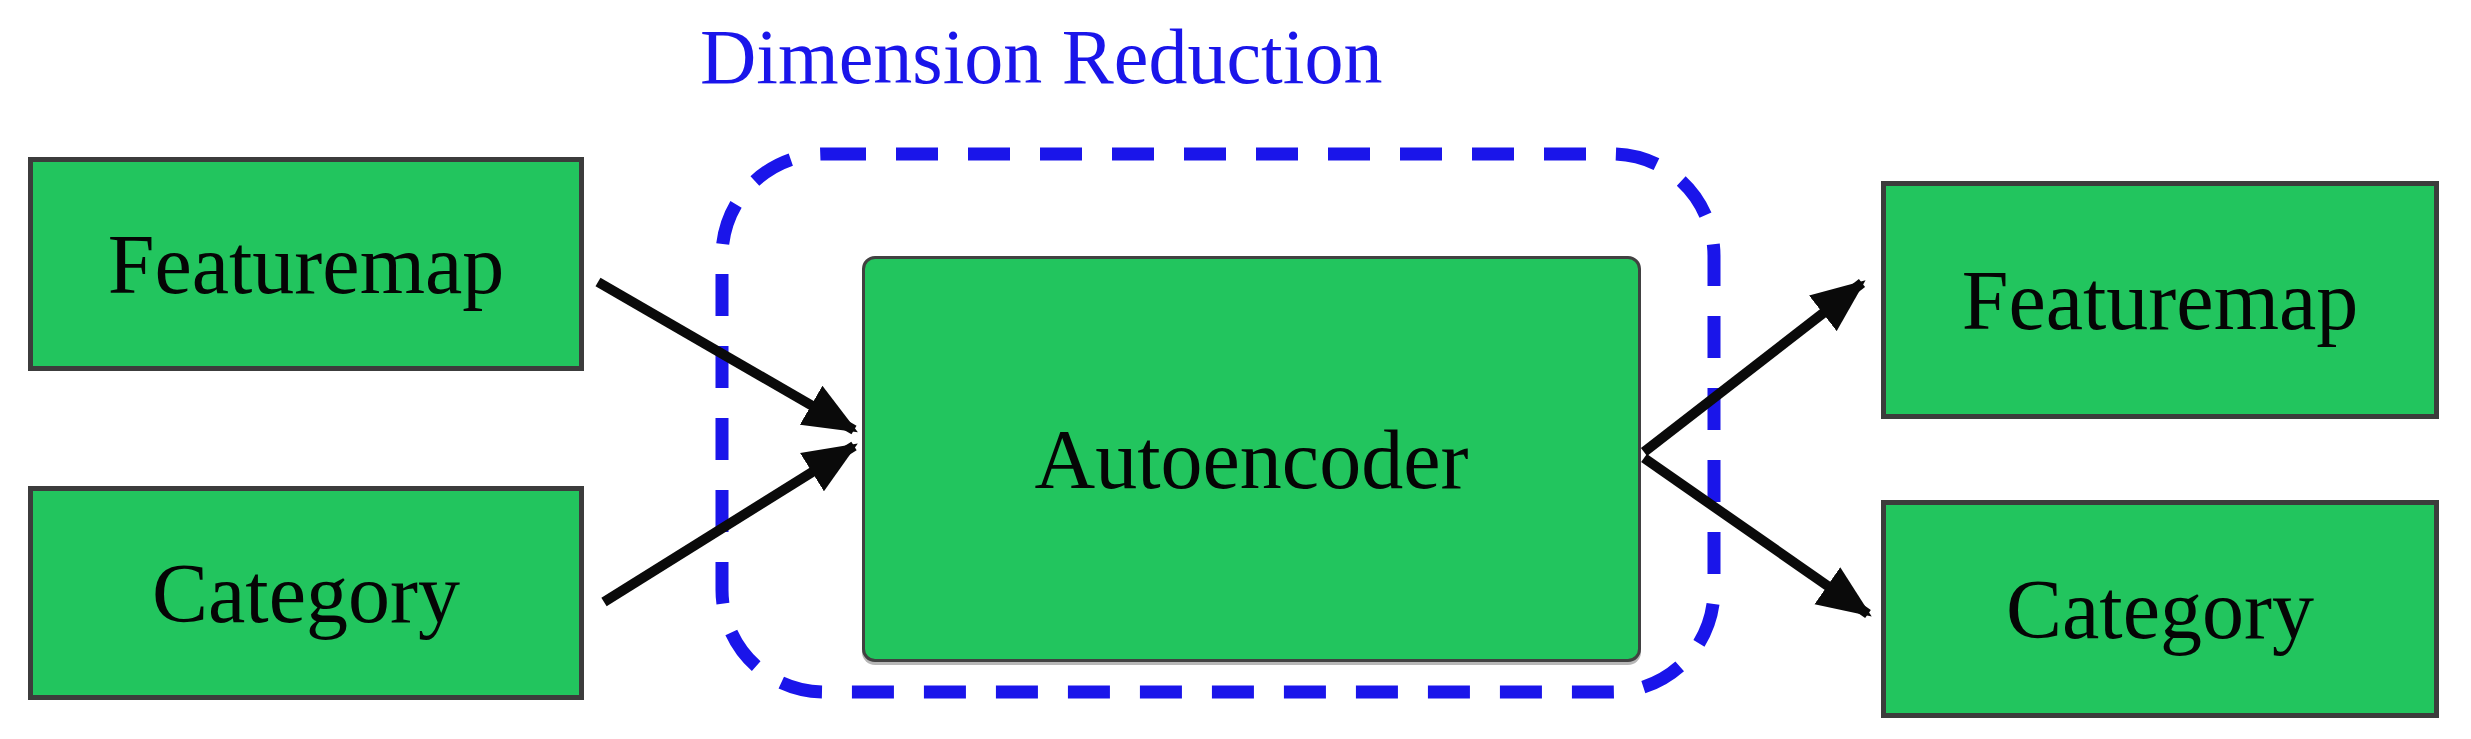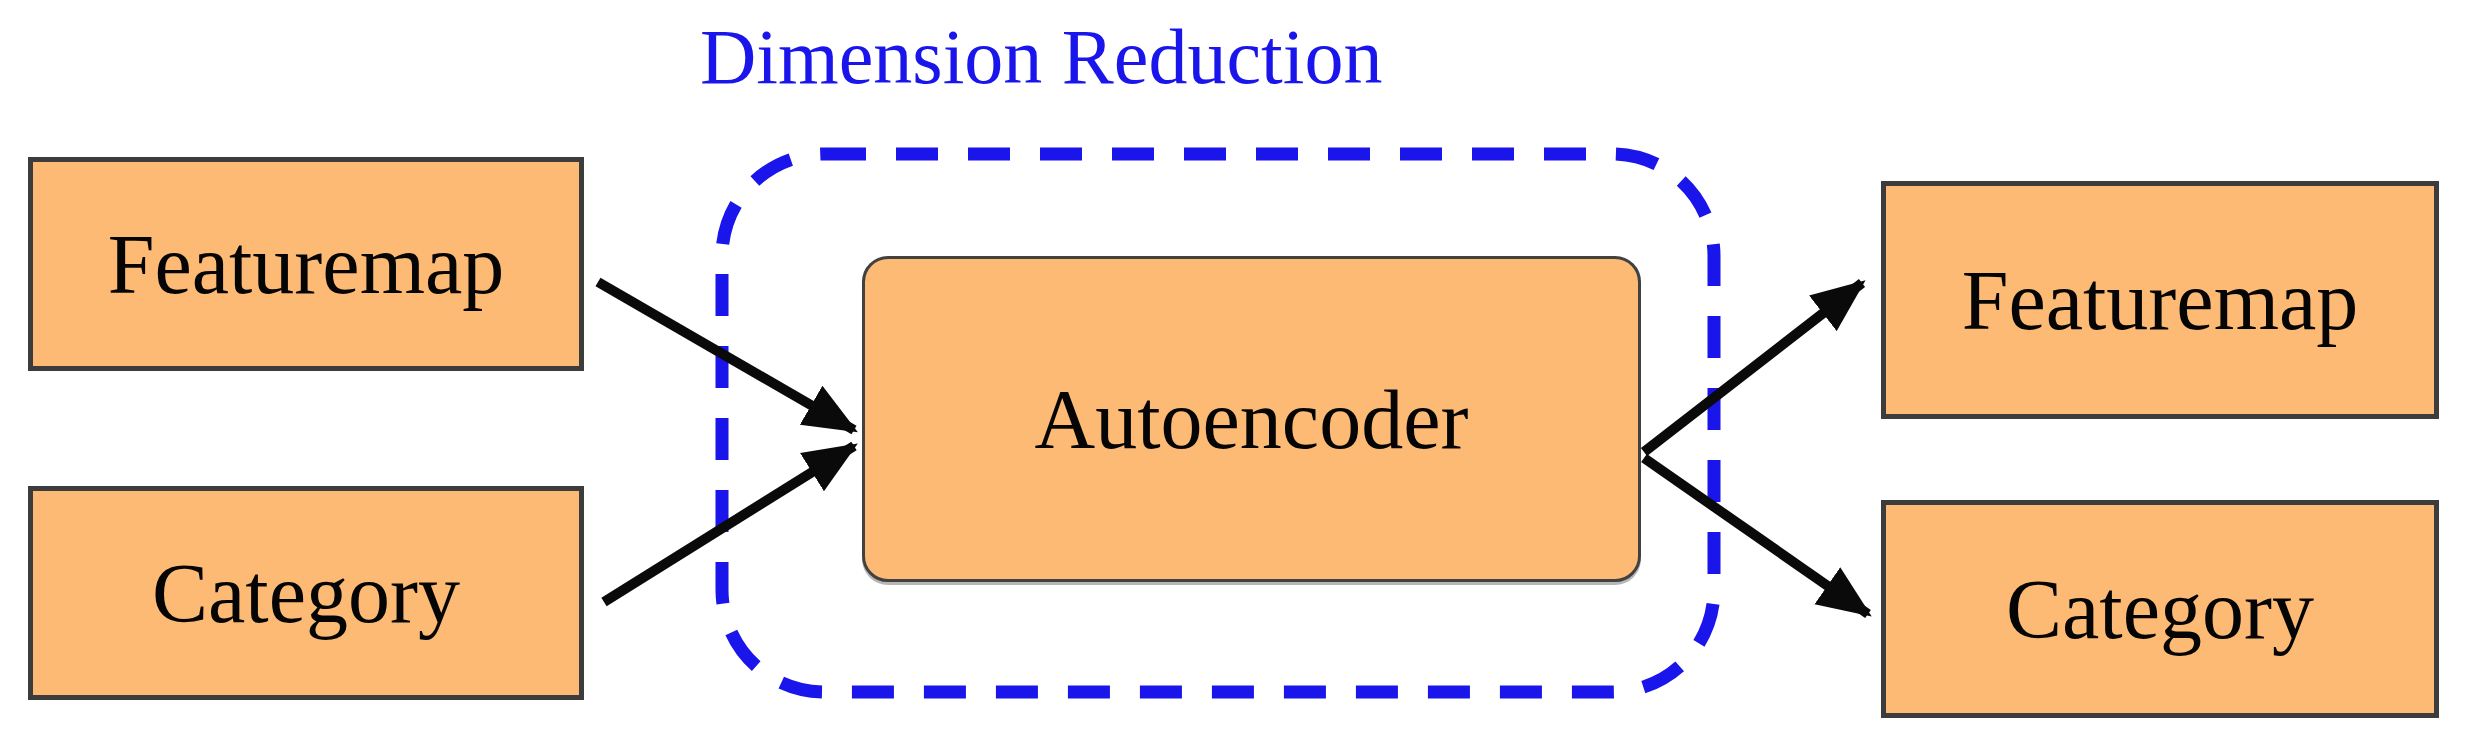--- a/index.html
+++ b/index.html
@@ -27,40 +27,40 @@
     left: 700px;
     top: 12px;
     width: 860px;
     font-size: 78px;
     line-height: 1.15;
     color: #1a15ea;
     white-space: nowrap;
   }
   .node {
     position: absolute;
-    background: #fdba74;
+    background: #22c55e;
     display: flex;
     align-items: center;
     justify-content: center;
     color: #050505;
     font-size: 84px;
     white-space: nowrap;
     box-sizing: border-box;
   }
   .rectnode {
     border: 5px solid #3c3c3c;
   }
   .in-featuremap { left: 28px;   top: 157px; width: 556px; height: 214px; }
   .in-category   { left: 28px;   top: 486px; width: 556px; height: 214px; }
   .out-featuremap{ left: 1881px; top: 181px; width: 558px; height: 238px; }
   .out-category  { left: 1881px; top: 500px; width: 558px; height: 218px; }
   .autoencoder {
-    left: 862px; top: 256px; width: 779px; height: 326px;
+    left: 862px; top: 256px; width: 779px; height: 406px;
     border: 3px solid #414141;
-    border-radius: 26px;
+    border-radius: 13px;
     box-shadow: 0 3px 0 rgba(50,50,50,0.35);
   }
   .group-border {
     fill: none;
     stroke: #1a15ea;
     stroke-width: 13;
     stroke-dasharray: 42 30;
   }
   .connector {
     stroke: #0a0a0a;

